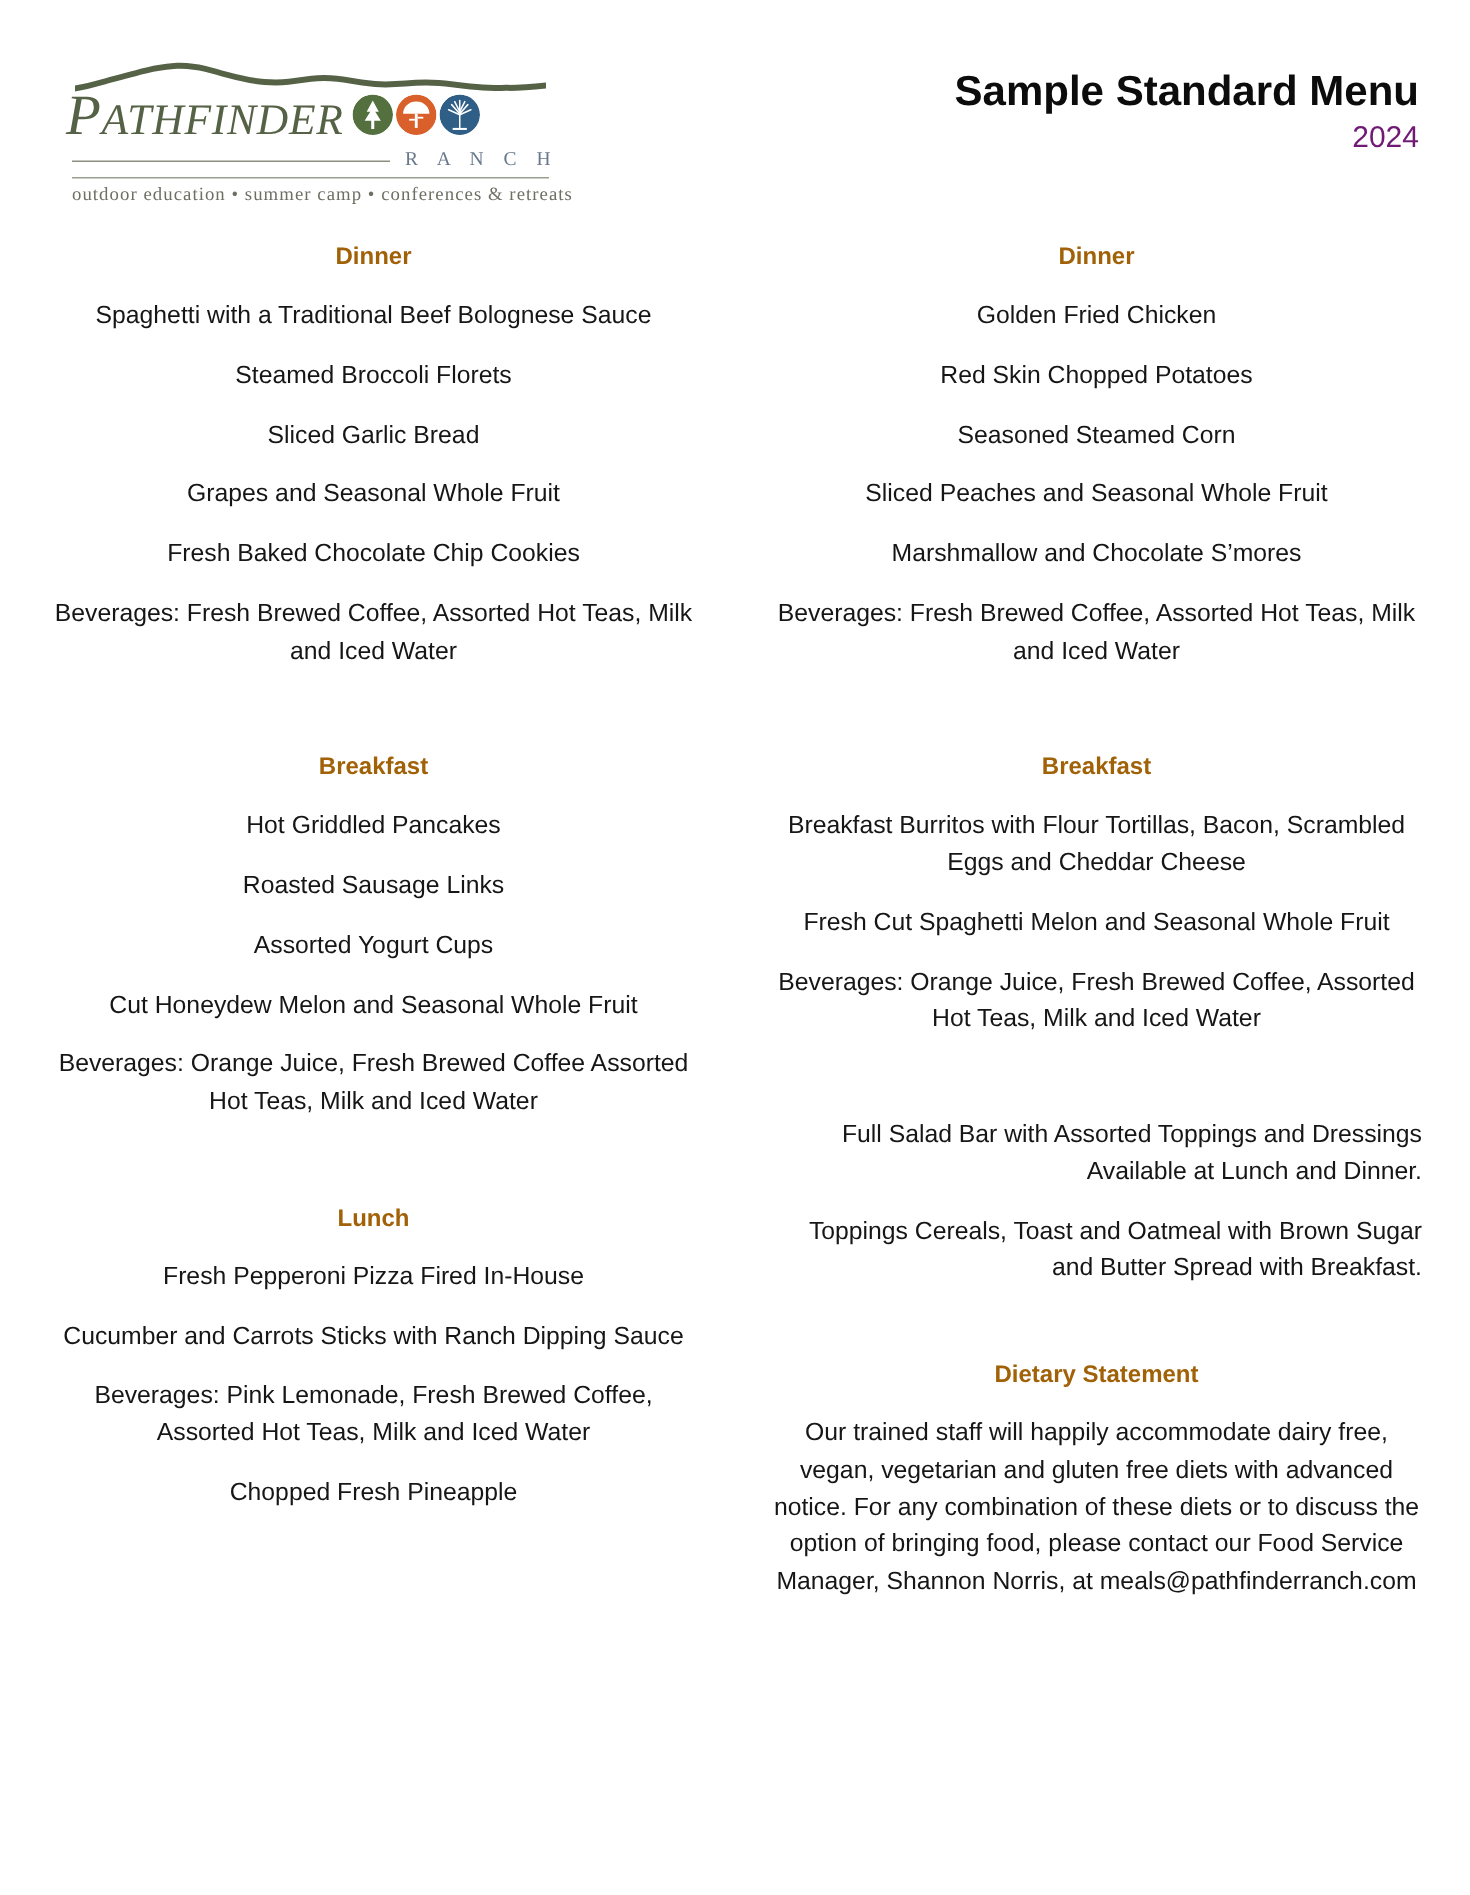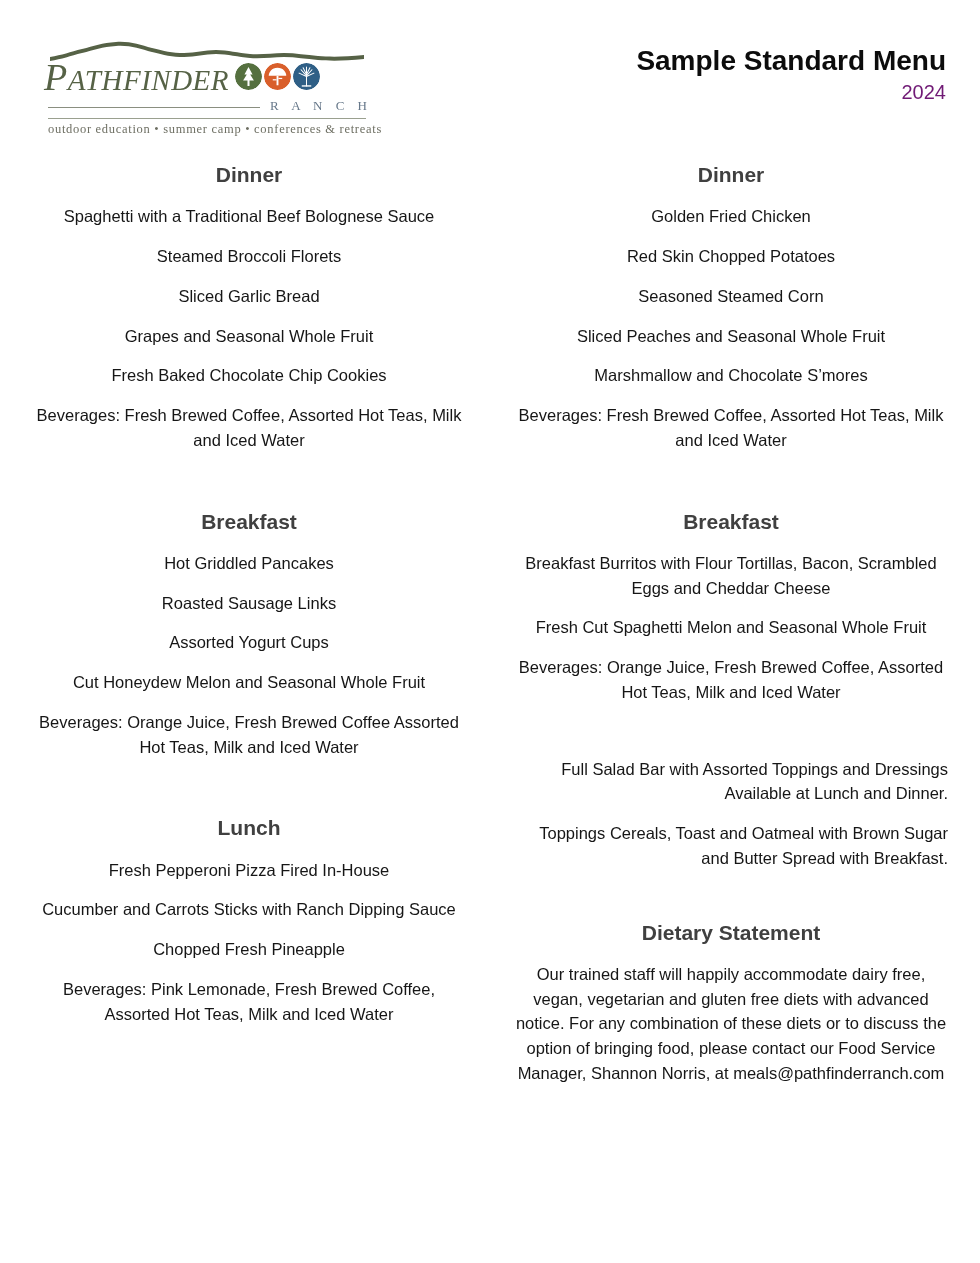--- a/index.html
+++ b/index.html
@@ -157,23 +157,23 @@
   .col {
     width: 446px;
     box-sizing: border-box;
   }
   .col-left  { padding-right: 6px; }
   .col-gap   { width: 36px; flex: 0 0 36px; }
   .col-right { padding-left: 6px; }
 
   .sec-heading {
     text-align: center;
-    font-size: 21px;
+    font-size: 16px;
     font-weight: bold;
-    color: #404040;
+    color: #a16207;
     margin: 0 0 16px 0;
     line-height: 1.25;
   }
   .item {
     text-align: center;
     font-size: 16.5px;
     color: #161616;
     line-height: 1.5;
     margin: 0 0 15px 0;
   }
@@ -276,22 +276,22 @@
         <p class="item">Cut Honeydew Melon and Seasonal Whole Fruit</p>
         <p class="item">Beverages: Orange Juice, Fresh Brewed Coffee Assorted Hot Teas, Milk and Iced Water</p>
       </div>
 
       <div class="sp-breakfast-lunch"></div>
 
       <div class="block">
         <div class="sec-heading">Lunch</div>
         <p class="item">Fresh Pepperoni Pizza Fired In-House</p>
         <p class="item">Cucumber and Carrots Sticks with Ranch Dipping Sauce</p>
+        <p class="item">Beverages: Pink Lemonade, Fresh Brewed Coffee, Assorted Hot Teas, Milk and Iced Water</p>
         <p class="item">Chopped Fresh Pineapple</p>
-        <p class="item">Beverages: Pink Lemonade, Fresh Brewed Coffee, Assorted Hot Teas, Milk and Iced Water</p>
       </div>
 
     </div>
 
     <div class="col-gap"></div>
 
     <div class="col col-right">
 
       <div class="block">
         <div class="sec-heading">Dinner</div>

